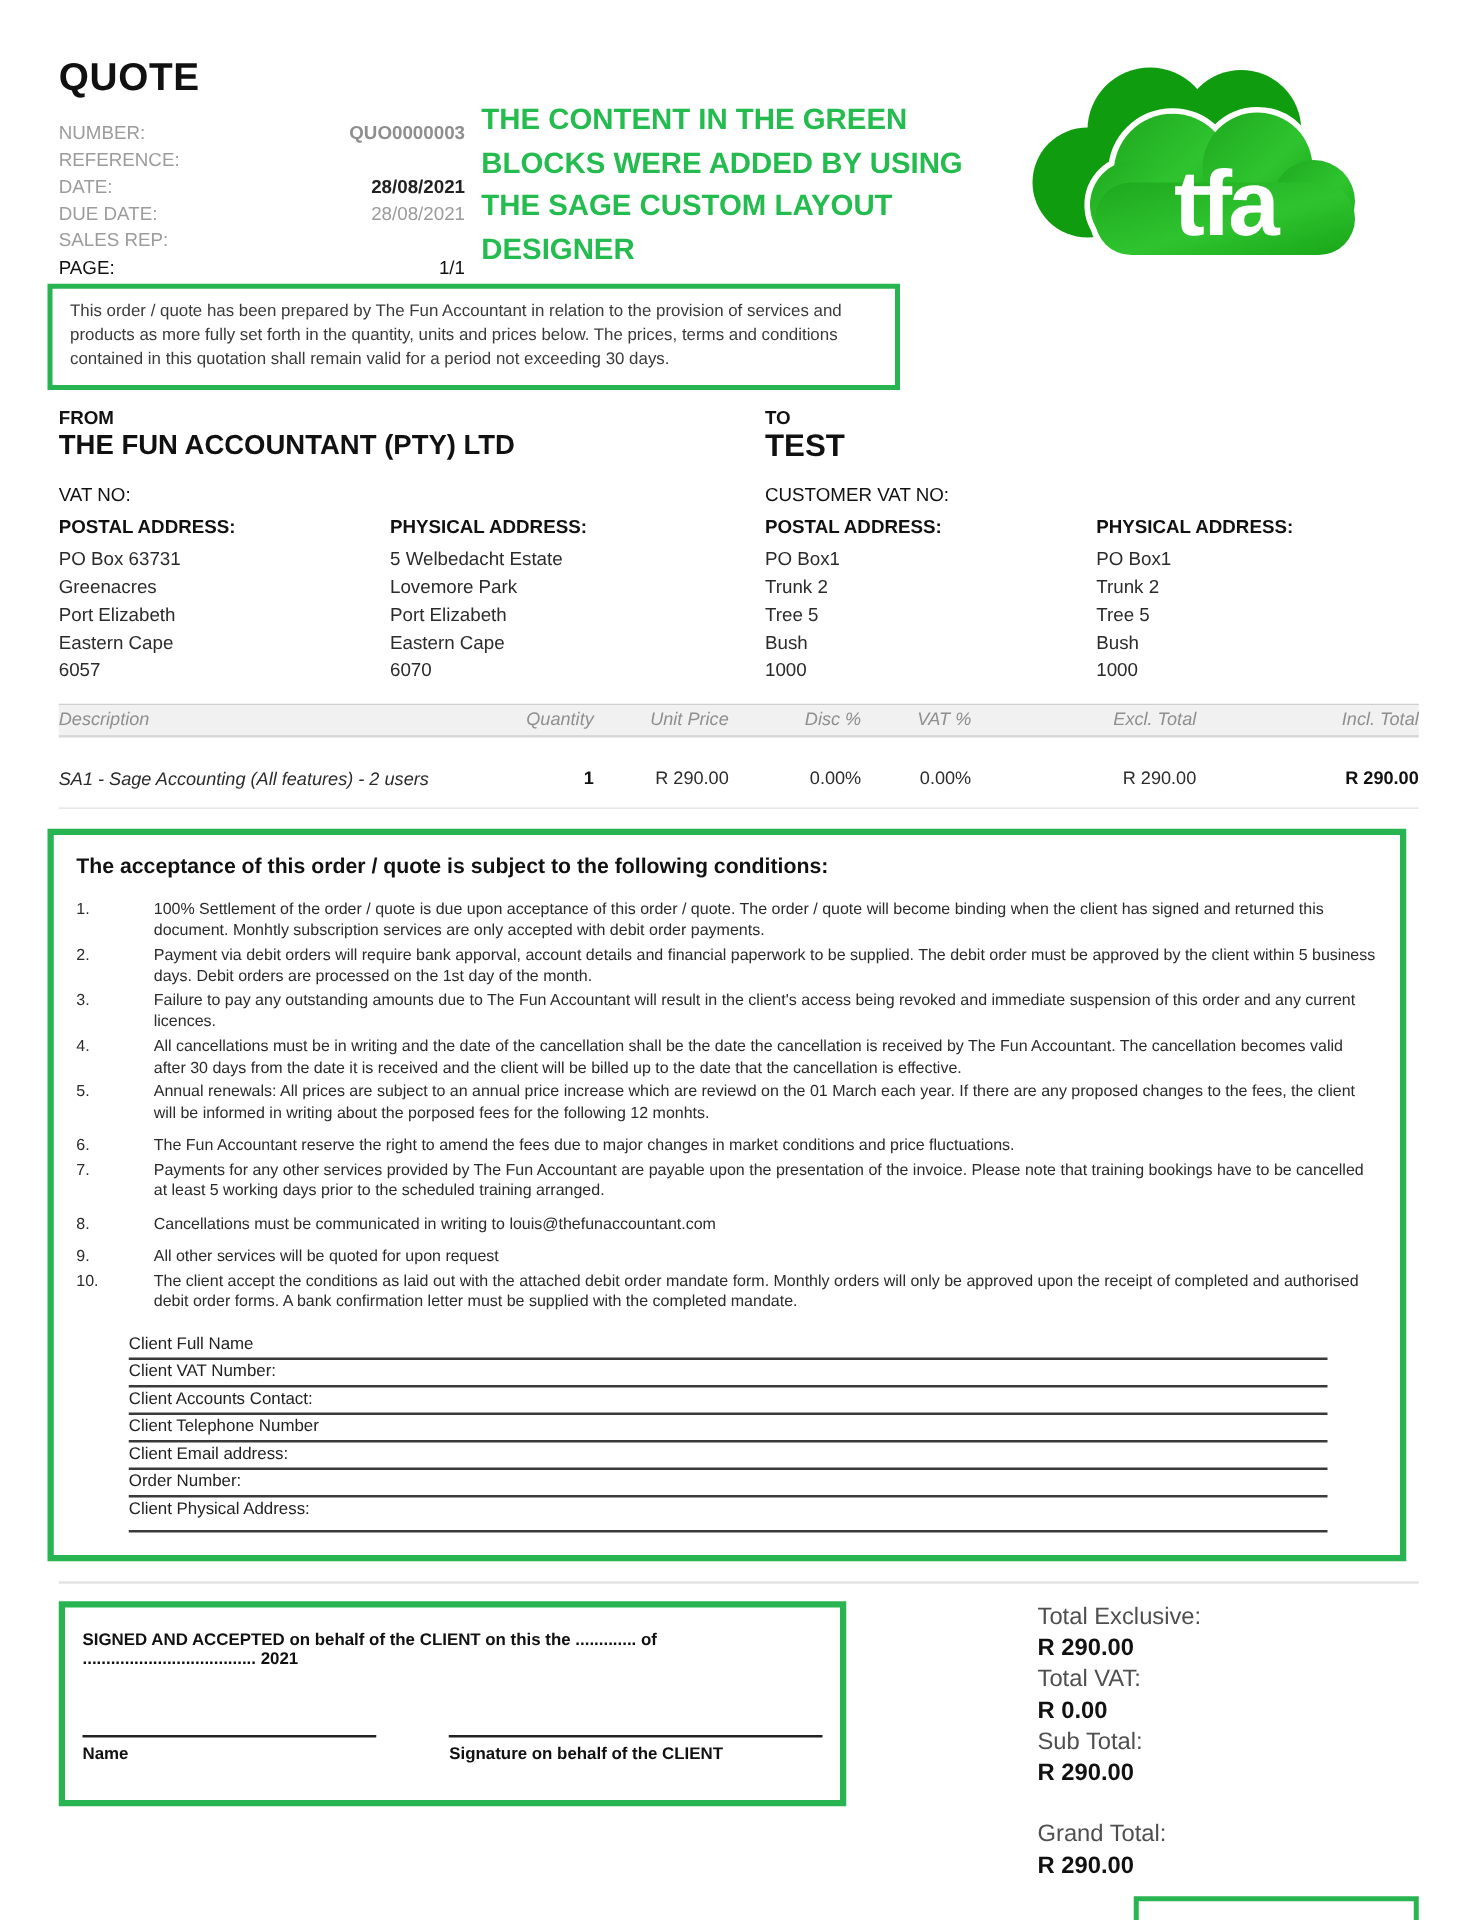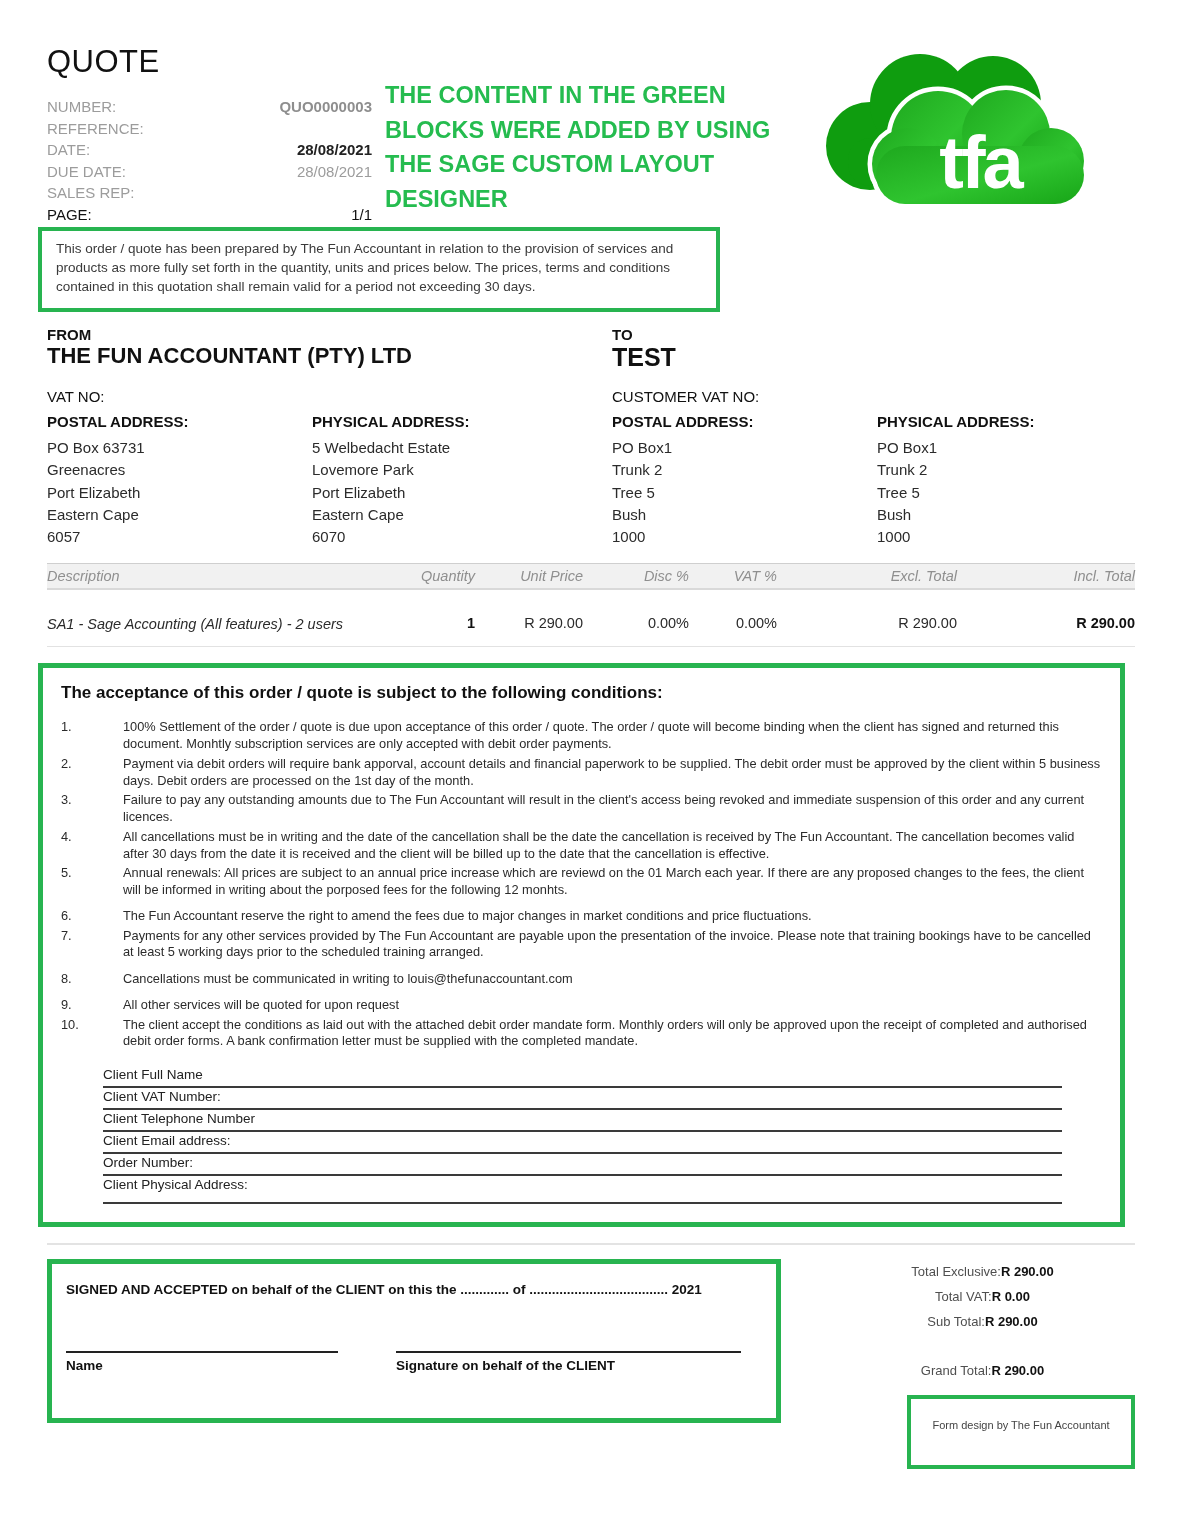--- a/index.html
+++ b/index.html
@@ -4,21 +4,21 @@
 <style>
   * { box-sizing: border-box; }
   html,body { margin:0; padding:0; background:#fff; }
   .page {
     position:relative; width:1182px; height:1536px; margin:0 auto;
     background:#fff; font-family:"Liberation Sans", sans-serif; color:#1a1a1a;
     overflow:hidden;
   }
   
   .header { position:relative; height:320px; }
-  .quote-title { position:absolute; left:47px; top:44px; margin:0; font-size:31px; font-weight:normal; color:#111; letter-spacing:.5px; }
+  .quote-title { position:absolute; left:47px; top:44px; margin:0; font-size:31px; font-weight:bold; color:#111; letter-spacing:.5px; }
   .meta { position:absolute; left:47px; top:96px; width:325px; }
   .meta-row { display:flex; justify-content:space-between; font-size:15px; line-height:21.5px;gap:28px; }
   .meta-label { color:#9c9c9c; }
   .meta-row.page-row .meta-label { color:#111; }
   .v-gray-bold { color:#8e8e8e; font-weight:bold; }
   .v-dark-bold { color:#222; font-weight:bold; }
   .v-gray { color:#9c9c9c; }
   .v-dark { color:#111; }
   .annotation { position:absolute; left:385px; top:78px; width:410px; font-size:23.5px; line-height:34.5px; font-weight:bold; color:#25bc4f; }
   .logo { position:absolute; left:808px; top:46px; }
@@ -71,29 +71,29 @@
   .cond-item:nth-of-type(7), .cond-item:nth-of-type(9), .cond-item:nth-of-type(10) { margin-top:10px; }
   .client-fields { margin:18px 40px 4px 42px; }
   .cfield-label { font-size:13.5px; color:#222; line-height:14px; }
   .cfield-line { border-bottom:2px solid #3a3a3a; height:6px; margin-bottom:2px; }
   .cfield { height:22px; }
   .cfield.last { height:30px; }
   .cfield.last .cfield-line { height:12px; }
   
   .divider { margin-top:16px; border-top:2px solid #e3e3e3; }
   .bottom { display:flex; justify-content:space-between; margin-top:14px; }
-  .signed-box { width:734px; height:164px; border:5px solid #28b450; padding:18px 14px 10px; }
+  .signed-box { width:630px; height:164px; border:5px solid #28b450; padding:18px 14px 10px; }
   .signed-line { font-size:13.5px; font-weight:bold; color:#111; }
   .sig-area { display:flex; gap:58px; margin-top:54px; }
   .sig-slot .sig-rule { border-top:2px solid #222; }
   .sig-slot.name { width:272px; }
   .sig-slot.signature { width:345px; }
   .sig-label { font-size:13.5px; font-weight:bold; color:#111; padding-top:5px; }
   .totals-col { width:305px; }
-  .trow { display:flex; justify-content:center; font-size:13px; line-height:25px; }
+  .trow { display:flex; justify-content:flex-end; font-size:19px; line-height:25px;flex-direction:column; }
   .trow .tlabel { color:#4f4f4f; }
   .trow .tvalue { font-weight:bold; color:#111; }
   .trow.grand { margin-top:24px; }
   .footer-box {
     margin-top:12px; margin-left:auto; width:228px; height:74px;
     border:4px solid #28b450; display:flex; align-items:center; justify-content:center;
     font-size:11px; color:#444; padding-bottom:14px;
   }
 </style>
 </head>
@@ -290,20 +290,24 @@
       <div class="client-fields">
         <div class="cfield">
           <div class="cfield-label">Client Full Name</div>
           <div class="cfield-line"></div>
         </div>
         <div class="cfield">
           <div class="cfield-label">Client VAT Number:</div>
           <div class="cfield-line"></div>
         </div>
         <div class="cfield">
+          <div class="cfield-label">Client Accounts Contact:</div>
+          <div class="cfield-line"></div>
+        </div>
+        <div class="cfield">
           <div class="cfield-label">Client Telephone Number</div>
           <div class="cfield-line"></div>
         </div>
         <div class="cfield">
           <div class="cfield-label">Client Email address:</div>
           <div class="cfield-line"></div>
         </div>
         <div class="cfield">
           <div class="cfield-label">Order Number:</div>
           <div class="cfield-line"></div>

